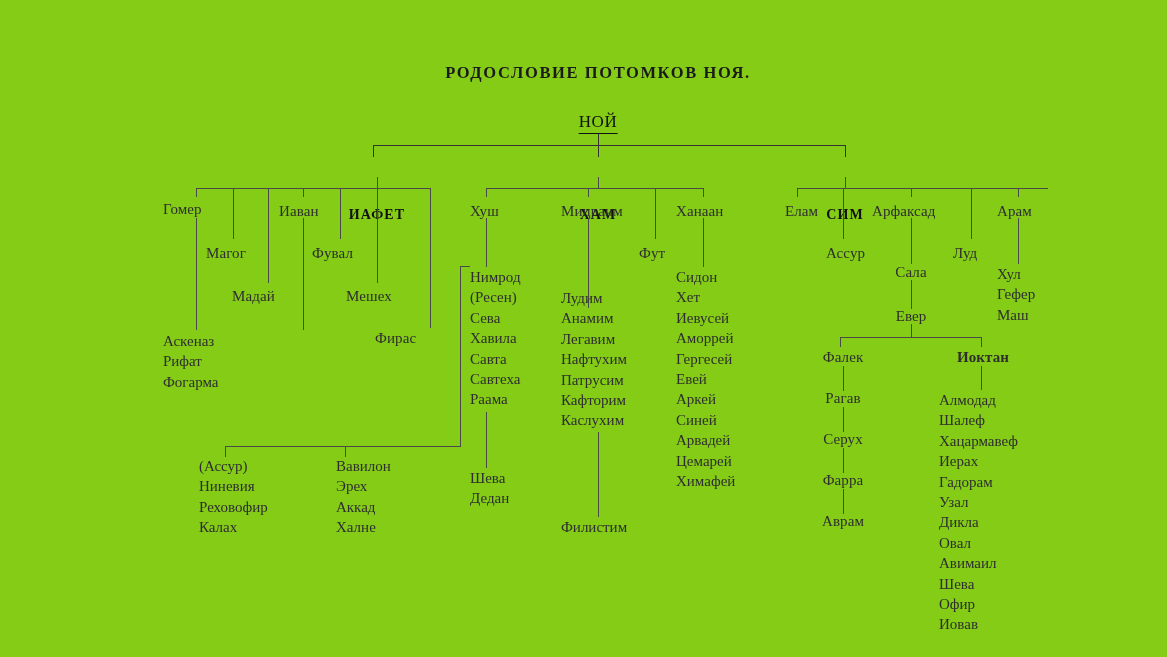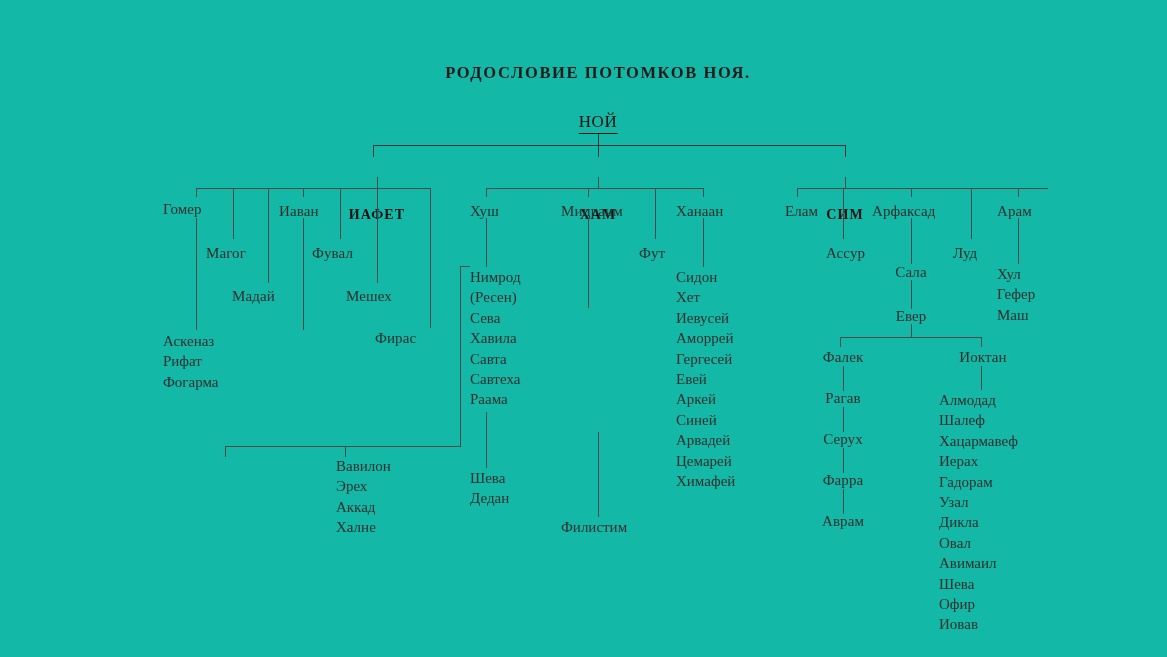--- a/index.html
+++ b/index.html
@@ -9,21 +9,21 @@
     background: #ffffff;
   }
   body {
     font-family: "Liberation Serif", "DejaVu Serif", serif;
     color: #2b2b2b;
   }
   #canvas {
     position: relative;
     width: 1167px;
     height: 657px;
-    background: #14b8a6;
+    background: #84cc16;
     overflow: hidden;
   }
 
   
   .node {
     position: absolute;
     white-space: nowrap;
     font-size: 15px;
     line-height: 15px;
     color: #2e2e2e;
@@ -163,20 +163,29 @@
 
   <div class="h" style="left:460px; top:266px; width:10px;"></div>
   <div class="v" style="left:460px; top:266px; height:180px;"></div>
 
   <div class="v" style="left:486px; top:412px; height:56px;"></div>
   <div class="list" style="left:470px; top:468px;">
     <div>Шева</div>
     <div>Дедан</div>
   </div>
 
+  <div class="list" style="left:561px; top:288px;">
+    <div>Лудим</div>
+    <div>Анамим</div>
+    <div>Легавим</div>
+    <div>Нафтухим</div>
+    <div>Патрусим</div>
+    <div>Кафторим</div>
+    <div>Каслухим</div>
+  </div>
   <div class="v" style="left:598px; top:432px; height:85px;"></div>
   <div class="list" style="left:561px; top:517px;">
     <div>Филистим</div>
   </div>
 
   <div class="list" style="left:676px; top:267px;">
     <div>Сидон</div>
     <div>Хет</div>
     <div>Иевусей</div>
     <div>Аморрей</div>
@@ -186,20 +195,26 @@
     <div>Синей</div>
     <div>Арвадей</div>
     <div>Цемарей</div>
     <div>Химафей</div>
   </div>
 
   <div class="h" style="left:225px; top:446px; width:236px;"></div>
   <div class="v" style="left:225px; top:446px; height:11px;"></div>
   <div class="v" style="left:345px; top:446px; height:11px;"></div>
 
+  <div class="list" style="left:199px; top:456px;">
+    <div>(Ассур)</div>
+    <div>Ниневия</div>
+    <div>Реховофир</div>
+    <div>Калах</div>
+  </div>
   <div class="list" style="left:336px; top:456px;">
     <div>Вавилон</div>
     <div>Эрех</div>
     <div>Аккад</div>
     <div>Халне</div>
   </div>
 
   <div class="v" style="left:845px; top:177px; height:11px;"></div>
   <div class="h" style="left:797px; top:188px; width:251px;"></div>
 
@@ -226,21 +241,21 @@
   <div class="node center" style="left:911px; top:265px;">Сала</div>
   <div class="v" style="left:911px; top:280px; height:29px;"></div>
   <div class="node center" style="left:911px; top:309px;">Евер</div>
 
   <div class="v" style="left:911px; top:324px; height:13px;"></div>
   <div class="h" style="left:840px; top:337px; width:141px;"></div>
   <div class="v" style="left:840px; top:337px; height:10px;"></div>
   <div class="v" style="left:981px; top:337px; height:10px;"></div>
 
   <div class="node center" style="left:843px; top:350px;">Фалек</div>
-  <div class="node center" style="left:983px; top:350px;">Иоктан</div>
+  <div class="node center" style="left:983px; top:350px;font-weight:bold;">Иоктан</div>
 
   <div class="v" style="left:843px; top:366px; height:25px;"></div>
   <div class="node center" style="left:843px; top:391px;">Рагав</div>
   <div class="v" style="left:843px; top:407px; height:25px;"></div>
   <div class="node center" style="left:843px; top:432px;">Серух</div>
   <div class="v" style="left:843px; top:448px; height:25px;"></div>
   <div class="node center" style="left:843px; top:473px;">Фарра</div>
   <div class="v" style="left:843px; top:489px; height:25px;"></div>
   <div class="node center" style="left:843px; top:514px;">Аврам</div>
 

